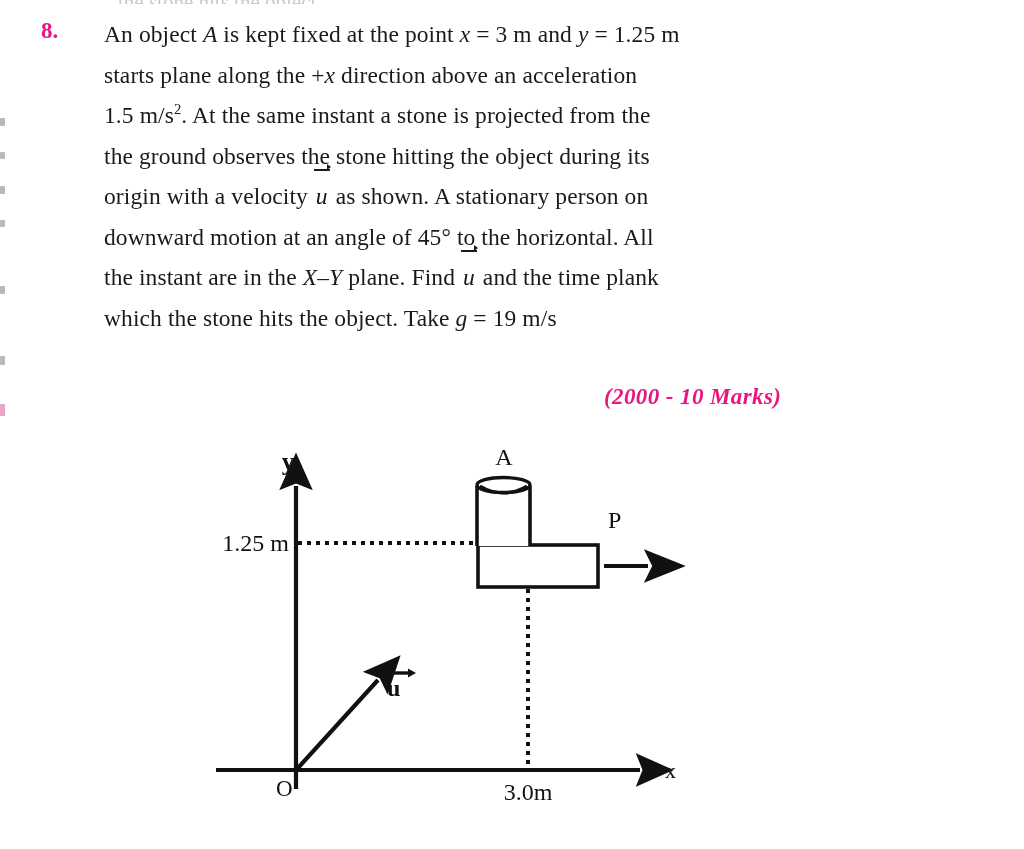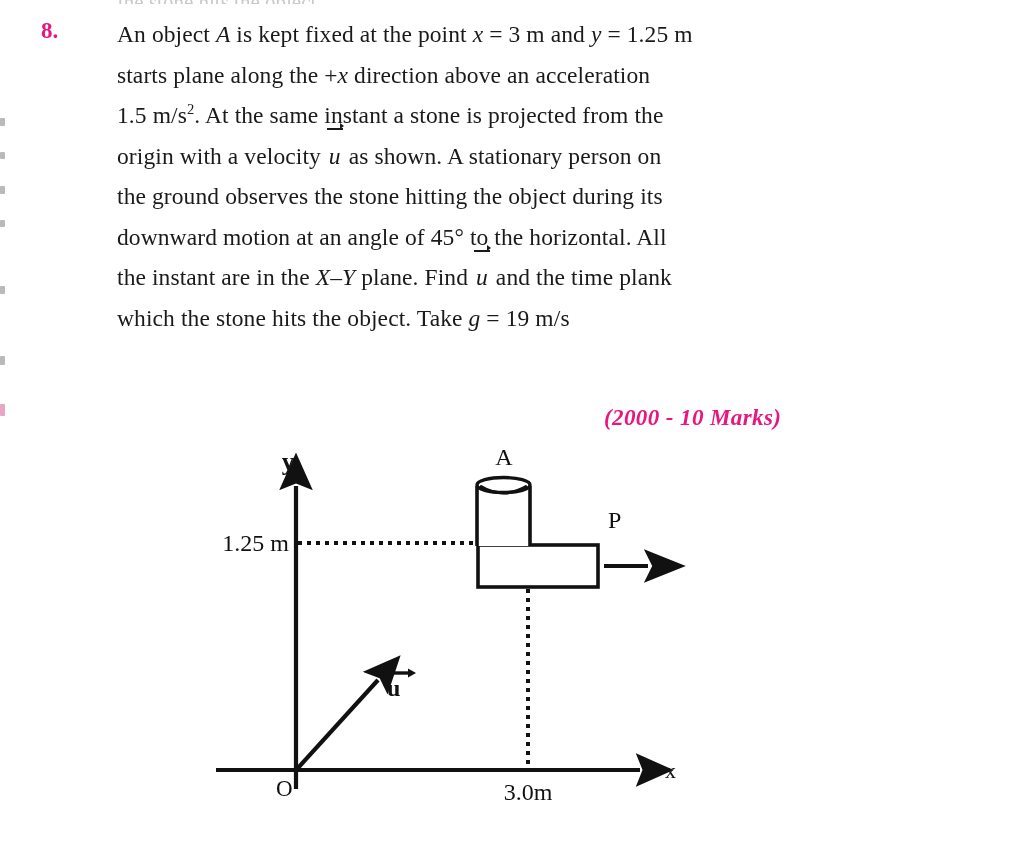--- a/index.html
+++ b/index.html
@@ -53,21 +53,21 @@
     left: 41px;
     top: 18px;
     font-size: 23px;
     font-weight: bold;
     color: #e8177d;
     font-family: "Liberation Serif", serif;
   }
 
   .qbody {
     position: absolute;
-    left: 117px;
+    left: 104px;
     top: 14px;
     width: 733px;
     font-size: 23.5px;
     line-height: 40.5px;
     text-align: justify;
     text-justify: inter-word;
     letter-spacing: 0.1px;
   }
   .qbody .ln {
     display: block;
@@ -104,21 +104,21 @@
     right: -1px;
     top: -0.52em;
     border-left: 4.5px solid currentColor;
     border-top: 3px solid transparent;
     border-bottom: 3px solid transparent;
   }
 
   .marks {
     position: absolute;
     left: 604px;
-    top: 405px;
+    top: 384px;
     font-size: 23px;
     font-weight: bold;
     font-style: italic;
     color: #e8177d;
     letter-spacing: 0.4px;
     white-space: nowrap;
   }
 
   .figure {
     position: absolute;
@@ -147,23 +147,23 @@
   <div class="qnum">8.</div>
 
   <div class="qbody">
     <span class="ln"><span>An object </span><i class="v">A</i><span> is kept fixed at the point </span><i class="v">x</i><span> = 3 m and </span><i class="v">y</i><span> = 1.25 m</span></span>
 
 
     <span class="ln"><span>starts plane along the +</span><i class="v">x</i><span> direction above an acceleration</span></span>
 
     <span class="ln"><span>1.5 m/s</span><sup class="sq">2</sup><span>. At the same instant a stone is projected from the</span></span>
 
+    <span class="ln"><span>the ground observes the stone hitting the object during its</span></span>
+
     <span class="ln"><span>origin with a velocity </span><span class="vec">u</span><span>  as shown. A stationary person on</span></span>
-
-    <span class="ln"><span>the ground observes the stone hitting the object during its</span></span>
 
     <span class="ln"><span>downward motion at an angle of 45° to the horizontal. All</span></span>
 
     <span class="ln"><span>the instant are in the </span><i class="v">X</i><span>–</span><i class="v">Y</i><span> plane. Find </span><span class="vec">u</span><span>  and the time plank</span></span>
 
     <span class="ln"><span>which the stone hits the object. Take </span><i class="v">g</i><span> = 19 m/s</span></span>
   </div>
 
   <div class="marks">(2000 - 10 Marks)</div>
 </div>

